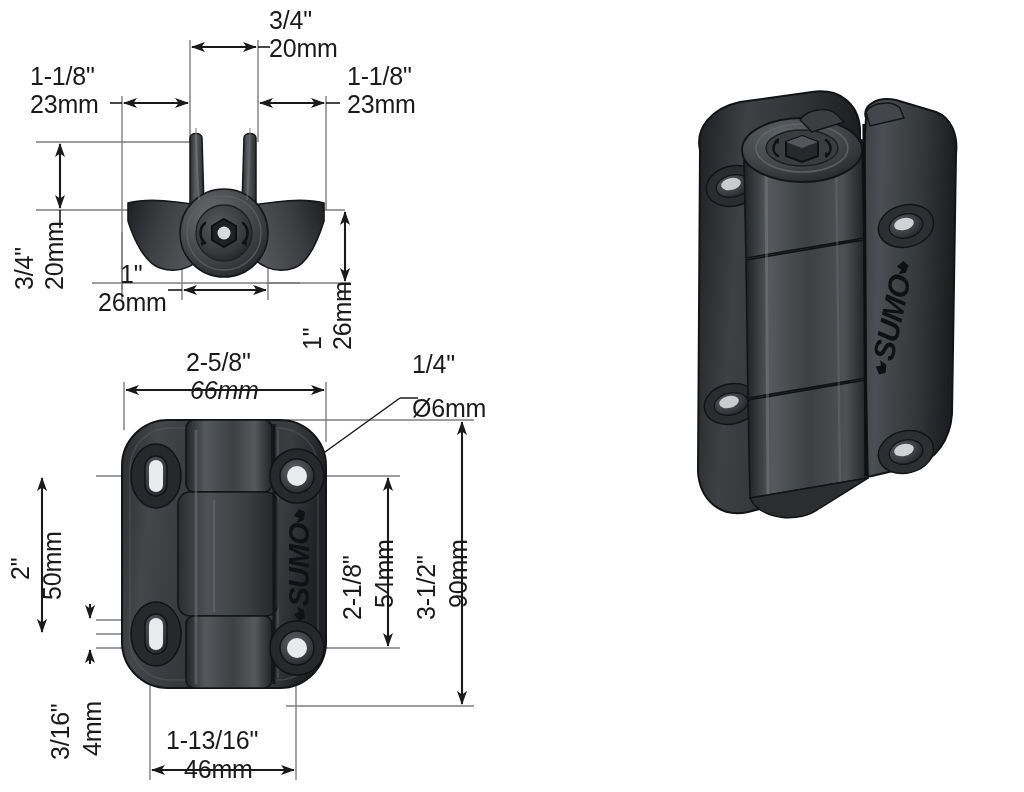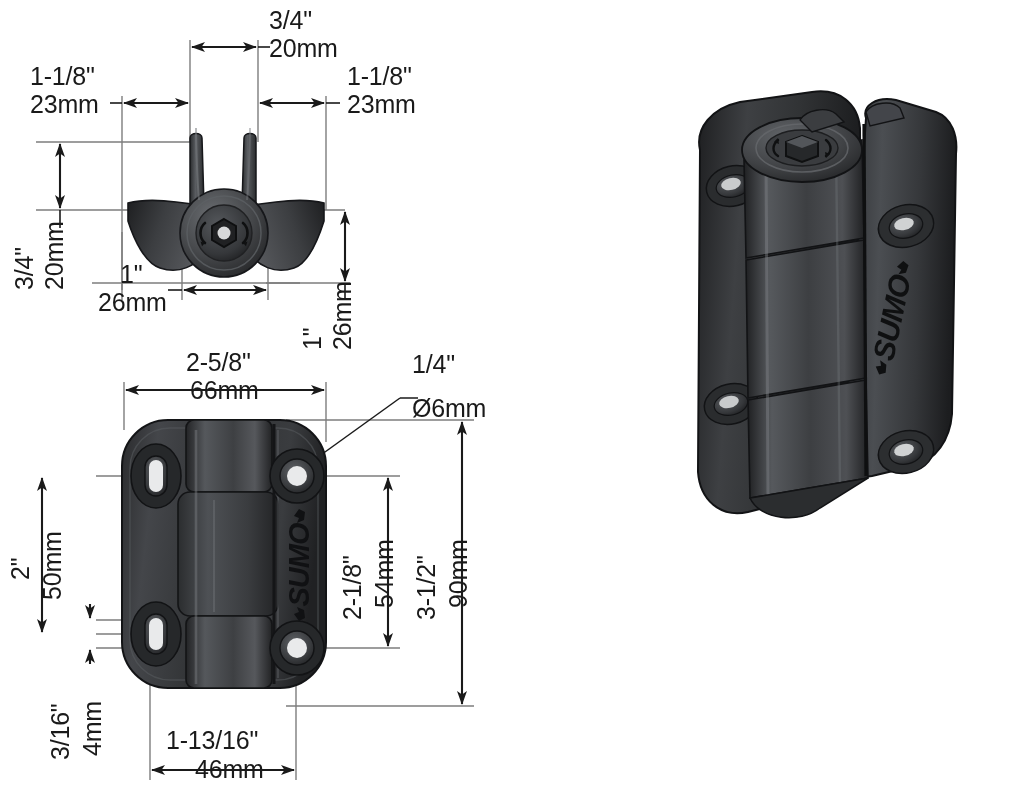--- a/index.html
+++ b/index.html
@@ -350,33 +350,33 @@
   <div class="dimtext vert" style="left:12px; top:290px; transform:rotate(-90deg);">3/4"</div>
   <div class="dimtext vert" style="left:42px; top:290px; transform:rotate(-90deg);">20mm</div>
 
   <div class="dimtext" style="left:120px; top:262px;">1"</div>
   <div class="dimtext" style="left:98px; top:290px;">26mm</div>
 
   <div class="dimtext vert" style="left:300px; top:350px; transform:rotate(-90deg);">1"</div>
   <div class="dimtext vert" style="left:330px; top:350px; transform:rotate(-90deg);">26mm</div>
 
   <div class="dimtext" style="left:186px; top:350px;">2-5/8"</div>
-  <div class="dimtext" style="left:190px; top:378px;">66mm</div>
+  <div class="dimtext" style="left:190px; top:378px;font-style:italic;">66mm</div>
 
   <div class="dimtext" style="left:412px; top:352px;">1/4"</div>
   <div class="dimtext" style="left:412px; top:396px;">Ø6mm</div>
 
   <div class="dimtext vert" style="left:8px; top:580px; transform:rotate(-90deg);">2"</div>
   <div class="dimtext vert" style="left:40px; top:600px; transform:rotate(-90deg);">50mm</div>
 
   <div class="dimtext vert" style="left:48px; top:760px; transform:rotate(-90deg);">3/16"</div>
   <div class="dimtext vert" style="left:80px; top:756px; transform:rotate(-90deg);">4mm</div>
 
   <div class="dimtext vert" style="left:340px; top:620px; transform:rotate(-90deg);">2-1/8"</div>
   <div class="dimtext vert" style="left:372px; top:608px; transform:rotate(-90deg);">54mm</div>
 
   <div class="dimtext vert" style="left:414px; top:620px; transform:rotate(-90deg);">3-1/2"</div>
   <div class="dimtext vert" style="left:446px; top:608px; transform:rotate(-90deg);">90mm</div>
 
   <div class="dimtext" style="left:166px; top:728px;">1-13/16"</div>
-  <div class="dimtext" style="left:195px; top:757px;">46mm</div>
+  <div class="dimtext" style="left:184px; top:757px;">46mm</div>
 
 </div>
 
 </body></html>

